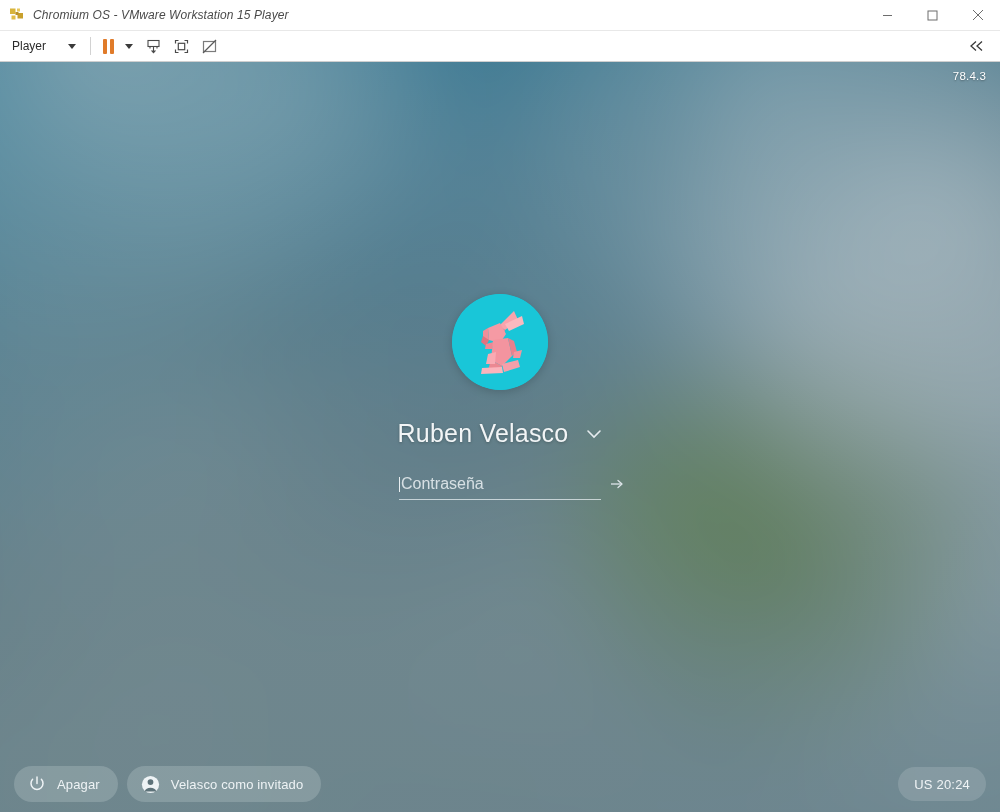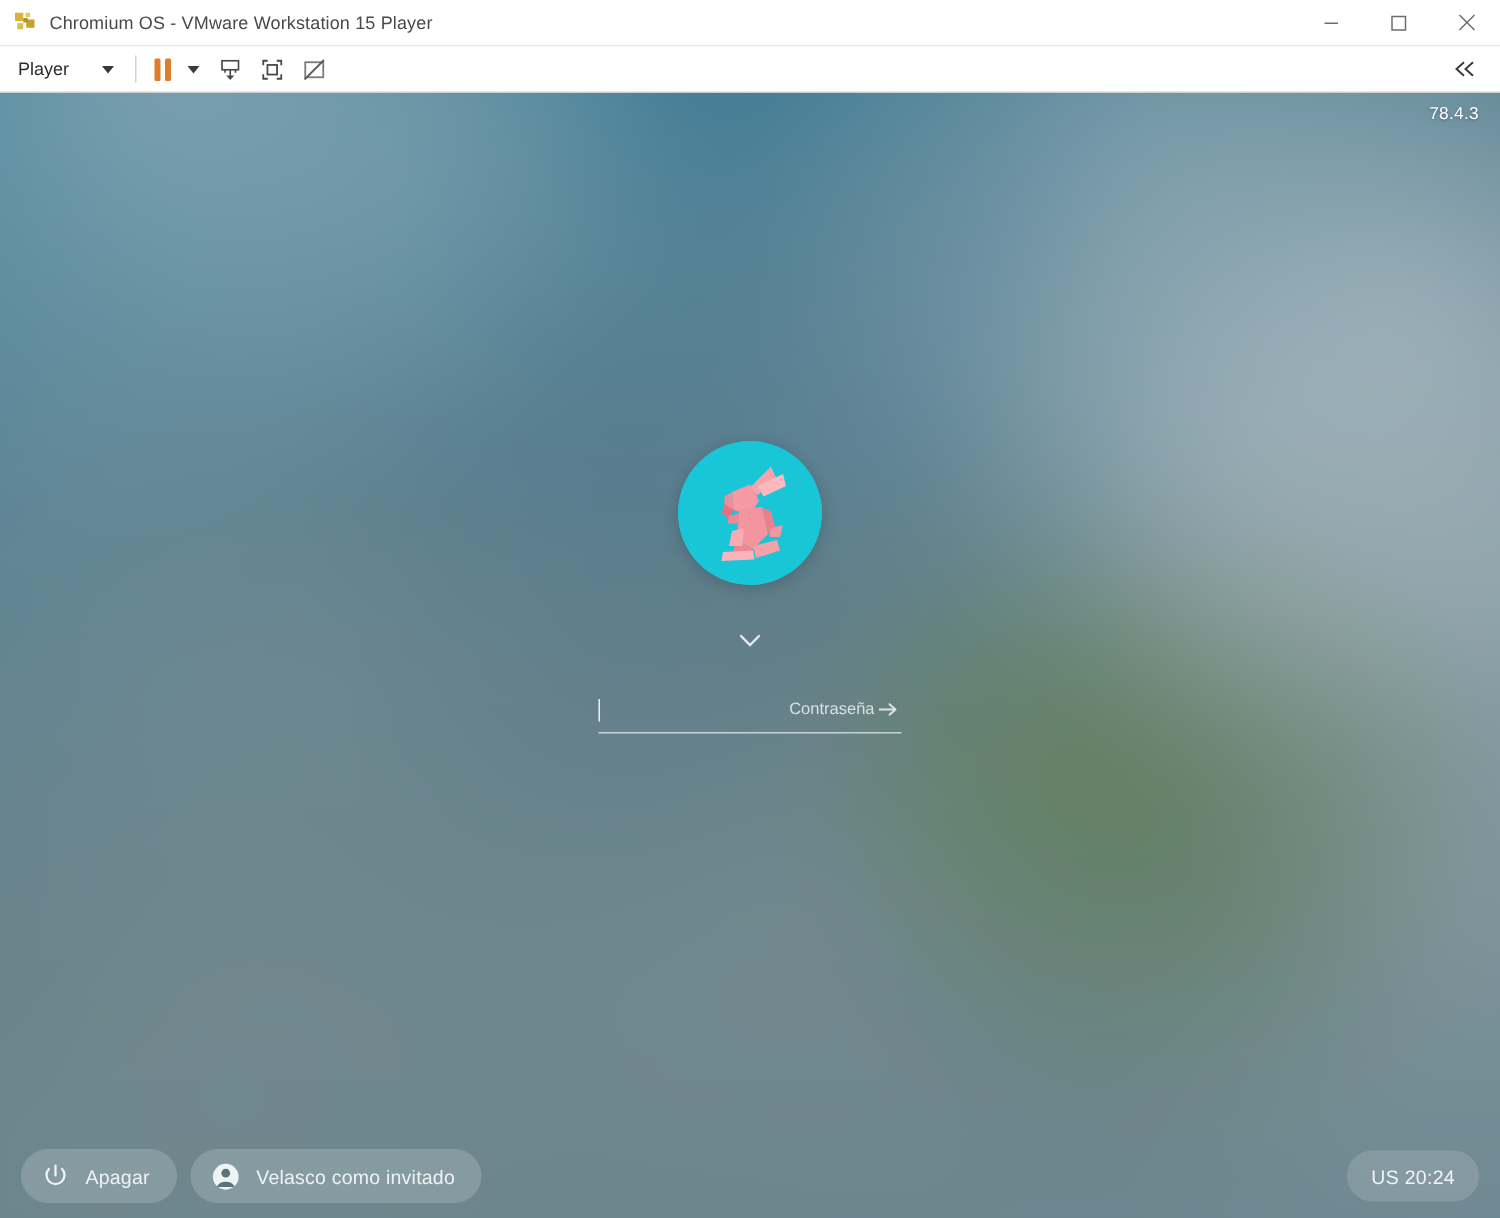--- a/index.html
+++ b/index.html
@@ -20,20 +20,21 @@
 
   
   .titlebar {
     height: 31px;
     background: #ffffff;
     border-bottom: 1px solid #e8e8e8;
     display: flex;
     align-items: center;
     flex: 0 0 auto;
     position: relative;
+    font-style: italic;
   }
   .tb-icon {
     width: 16px; height: 16px;
     margin-left: 9px; margin-right: 8px;
     position: relative;
     flex: 0 0 auto;
   }
   .tb-title {
     font-size: 12px;
     color: #4a4a4a;
@@ -217,24 +218,23 @@
     background: #e9eff2;
     margin-right: 1px;
     flex: 0 0 auto;
   }
   .pw-input {
     flex: 1 1 auto;
     background: transparent;
     border: none;
     outline: none;
     font-family: "Liberation Sans", sans-serif;
-    font-size: 11px;
+    font-size: 16px;
     color: #5eead4;
     padding: 0;
-    text-align: right;
   }
   .pw-input::placeholder { color: #d7e0e4; opacity: 1; }
   .pw-submit {
     width: 18px; height: 18px;
     display: flex; align-items: center; justify-content: center;
     background: transparent; border: none;
     cursor: default;
     flex: 0 0 auto;
   }
 
@@ -395,20 +395,21 @@
           <polygon points="36,60 44,58 43,70 34,70" fill="#f9aab3"></polygon>
 
           <polygon points="50,70 66,66 68,73 52,78" fill="#f6a0aa"></polygon>
           <polygon points="30,74 50,73 51,79 29,80" fill="#fbb4bc"></polygon>
 
           <polygon points="62,58 70,56 68,64 61,64" fill="#f3969f"></polygon>
         </svg>
       </div>
 
       <div class="username-row">
+        <span class="username">Ruben Velasco</span>
         <span class="user-chevron">
           <svg width="16" height="10" viewBox="0 0 16 10">
             <path d="M2 2 L8 8 L14 2" fill="none" stroke="#e6ecef" stroke-width="1.6" stroke-linecap="round"></path>
           </svg>
         </span>
       </div>
 
       <div class="pw-row">
         <span class="pw-caret"></span>
         <input class="pw-input" type="password" placeholder="Contraseña" style="">

